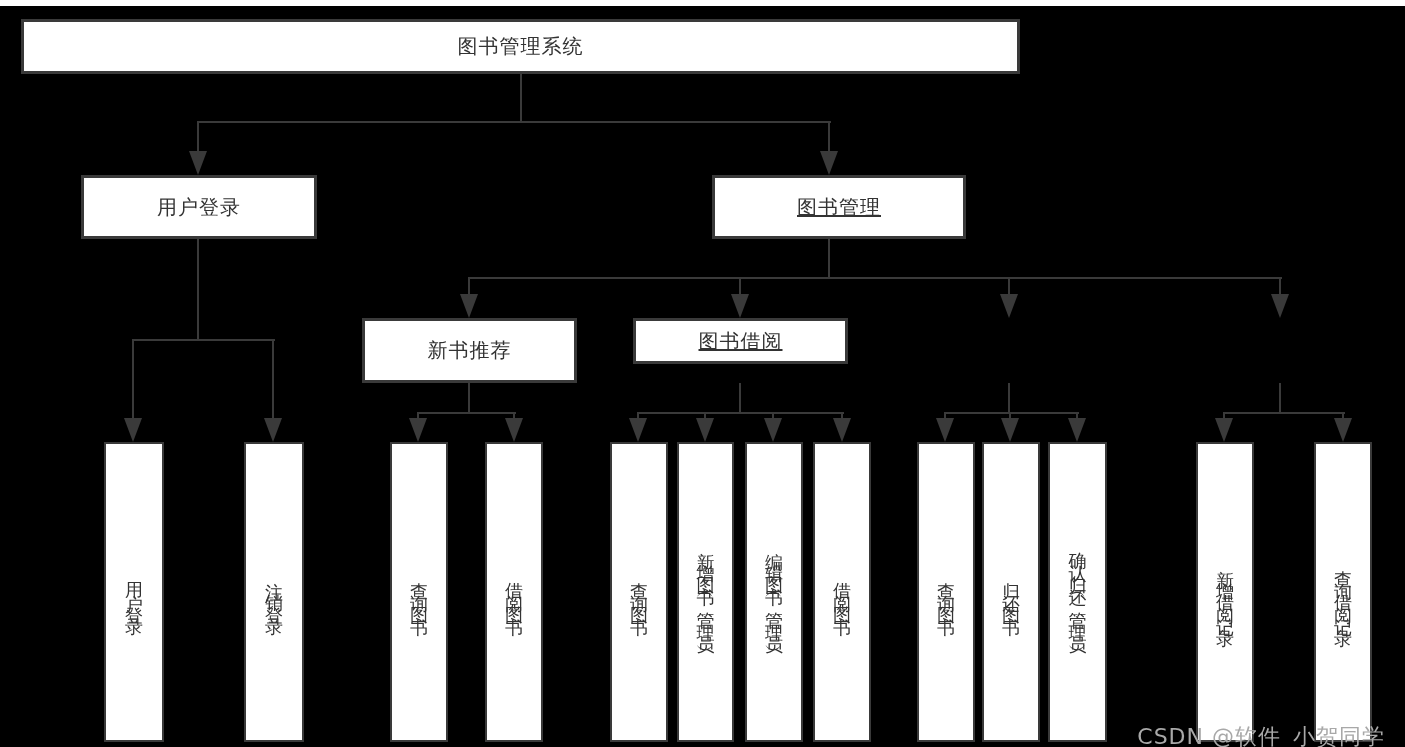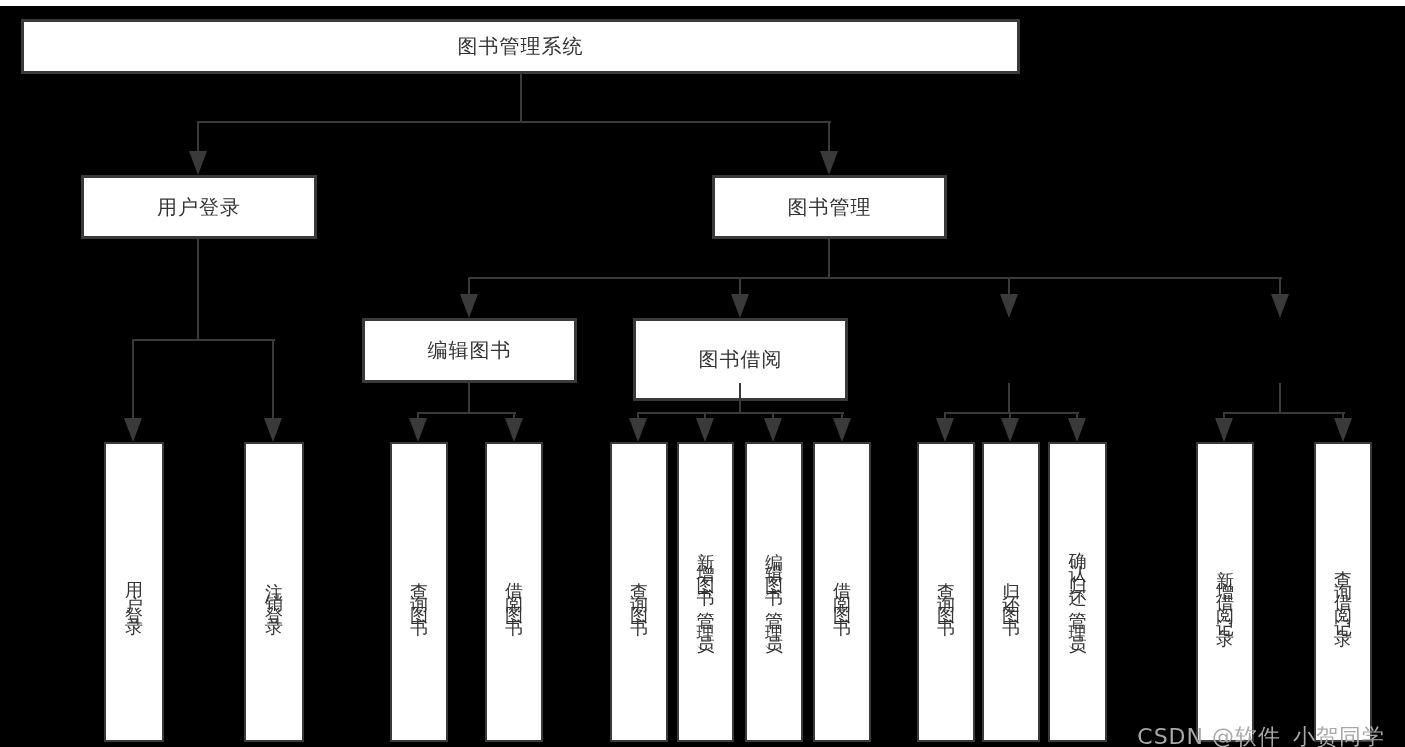--- a/index.html
+++ b/index.html
@@ -47,21 +47,21 @@
   <div class="vl" style="left:520px;top:68px;height:48px;"></div>
   <div class="hl" style="left:197px;top:115px;width:634px;"></div>
   <div class="vl" style="left:197px;top:115px;height:32px;"></div>
   <div class="arrow" style="left:189px;top:145px;"></div>
   <div class="vl" style="left:828px;top:115px;height:32px;"></div>
   <div class="arrow" style="left:820px;top:145px;"></div>
 
   <div class="box" style="left:81px;top:169px;width:236px;height:64px;">
     <span>用户登录</span>
   </div>
-  <div class="box" style="left:712px;top:169px;width:235px;height:64px;">
+  <div class="box" style="left:712px;top:169px;width:254px;height:64px;text-decoration:underline;">
     <span>图书管理</span>
   </div>
 
   <div class="vl" style="left:197px;top:233px;height:102px;"></div>
   <div class="hl" style="left:132px;top:333px;width:143px;"></div>
   <div class="vl" style="left:132px;top:333px;height:81px;"></div>
   <div class="arrow" style="left:124px;top:412px;"></div>
   <div class="vl" style="left:272px;top:333px;height:81px;"></div>
   <div class="arrow" style="left:264px;top:412px;"></div>
 
@@ -70,23 +70,23 @@
   <div class="vl" style="left:468px;top:271px;height:19px;"></div>
   <div class="arrow" style="left:460px;top:288px;"></div>
   <div class="vl" style="left:739px;top:271px;height:19px;"></div>
   <div class="arrow" style="left:731px;top:288px;"></div>
   <div class="vl" style="left:1008px;top:271px;height:19px;"></div>
   <div class="arrow" style="left:1000px;top:288px;"></div>
   <div class="vl" style="left:1279px;top:271px;height:19px;"></div>
   <div class="arrow" style="left:1271px;top:288px;"></div>
 
   <div class="box" style="left:362px;top:312px;width:215px;height:65px;">
-    <span>编辑图书</span>
+    <span>新书推荐</span>
   </div>
-  <div class="box" style="left:633px;top:312px;width:215px;height:83px;">
+  <div class="box" style="left:633px;top:312px;width:215px;height:46px;text-decoration:underline;">
     <span>图书借阅</span>
   </div>
 
   <div class="vl" style="left:468px;top:377px;height:31px;"></div>
   <div class="hl" style="left:417px;top:406px;width:99px;"></div>
   <div class="vl" style="left:417px;top:406px;height:9px;"></div>
   <div class="arrow" style="left:409px;top:412px;"></div>
   <div class="vl" style="left:513px;top:406px;height:9px;"></div>
   <div class="arrow" style="left:505px;top:412px;"></div>
 

